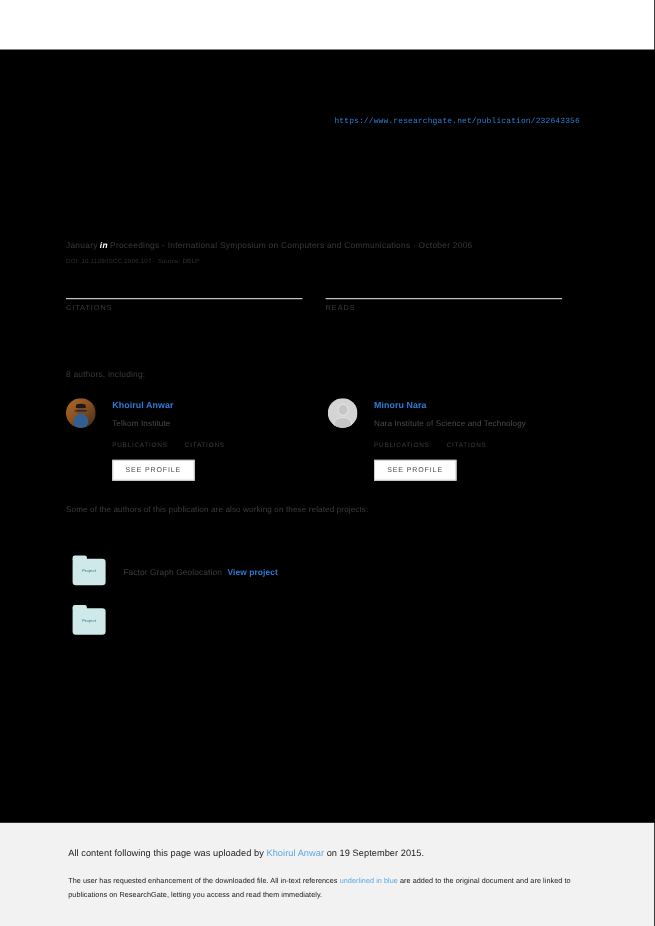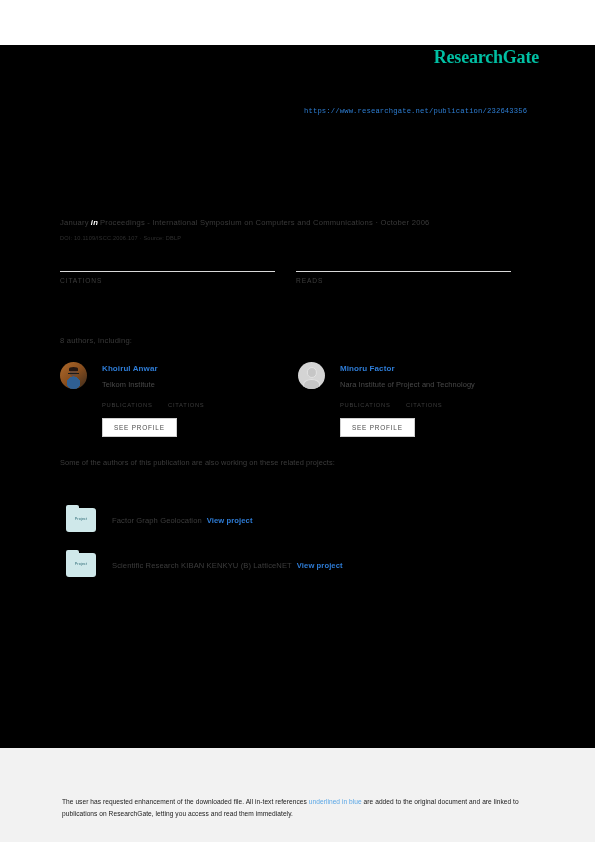--- a/index.html
+++ b/index.html
@@ -320,21 +320,20 @@
   }
   .footer .f2 a { color: #5aa7e6; text-decoration: none; }
 </style>
 </head>
 <body>
 
 <div class="page">
 
   <div class="top-strip"></div>
 
-  <div class="brand">ResearchGate</div>
 
   <div class="doc-url">https://www.researchgate.net/publication/232643356</div>
 
   <div class="title-block"></div>
 
   <div class="meta-line">
     <span class="lbl">January</span><span class="in">in</span><span class="src">Proceedings - International Symposium on Computers and Communications · October 2006</span>
   </div>
 
   <div class="doi-line">DOI: 10.1109/ISCC.2006.107 · Source: DBLP</div>
@@ -373,22 +372,22 @@
     <div class="see-profile">SEE PROFILE</div>
   </div>
 
   <div class="author a2">
     <div class="avatar">
       <div class="avatar-generic">
         <div class="head"></div>
         <div class="body"></div>
       </div>
     </div>
-    <div class="aname">Minoru Factor</div>
-    <div class="aaff">Nara Institute of Project and Technology</div>
+    <div class="aname">Minoru Nara</div>
+    <div class="aaff">Nara Institute of Science and Technology</div>
     <div class="counts">
       <div class="row1">
         <span></span><span></span>
       </div>
       <div class="row2">
         <span>PUBLICATIONS</span><span>CITATIONS</span>
       </div>
     </div>
     <div class="see-profile">SEE PROFILE</div>
   </div>
@@ -401,24 +400,24 @@
     </div>
     <div class="ptext">
       <span>Factor Graph Geolocation</span><span class="plink">View project</span>
     </div>
   </div>
 
   <div class="project p2">
     <div class="folder">
       <div class="folder-label">Project</div>
     </div>
-    <div class="ptext">
-      <span>Scientific Research KIBAN KENKYU (B) LatticeNET</span><span class="plink">View project</span>
-    </div>
   </div>
 
   <div class="footer">
+    <div class="f1">
+      <span>All content following this page was uploaded by </span><a href="#">Khoirul Anwar</a><span> on 19 September 2015.</span>
+    </div>
     <div class="f2">
       <span>The user has requested enhancement of the downloaded file. All in-text references </span><a href="#">underlined in blue</a><span> are added to the original document and are linked to publications on ResearchGate, letting you access and read them immediately.</span>
     </div>
   </div>
 
 </div>
 
 </body></html>

